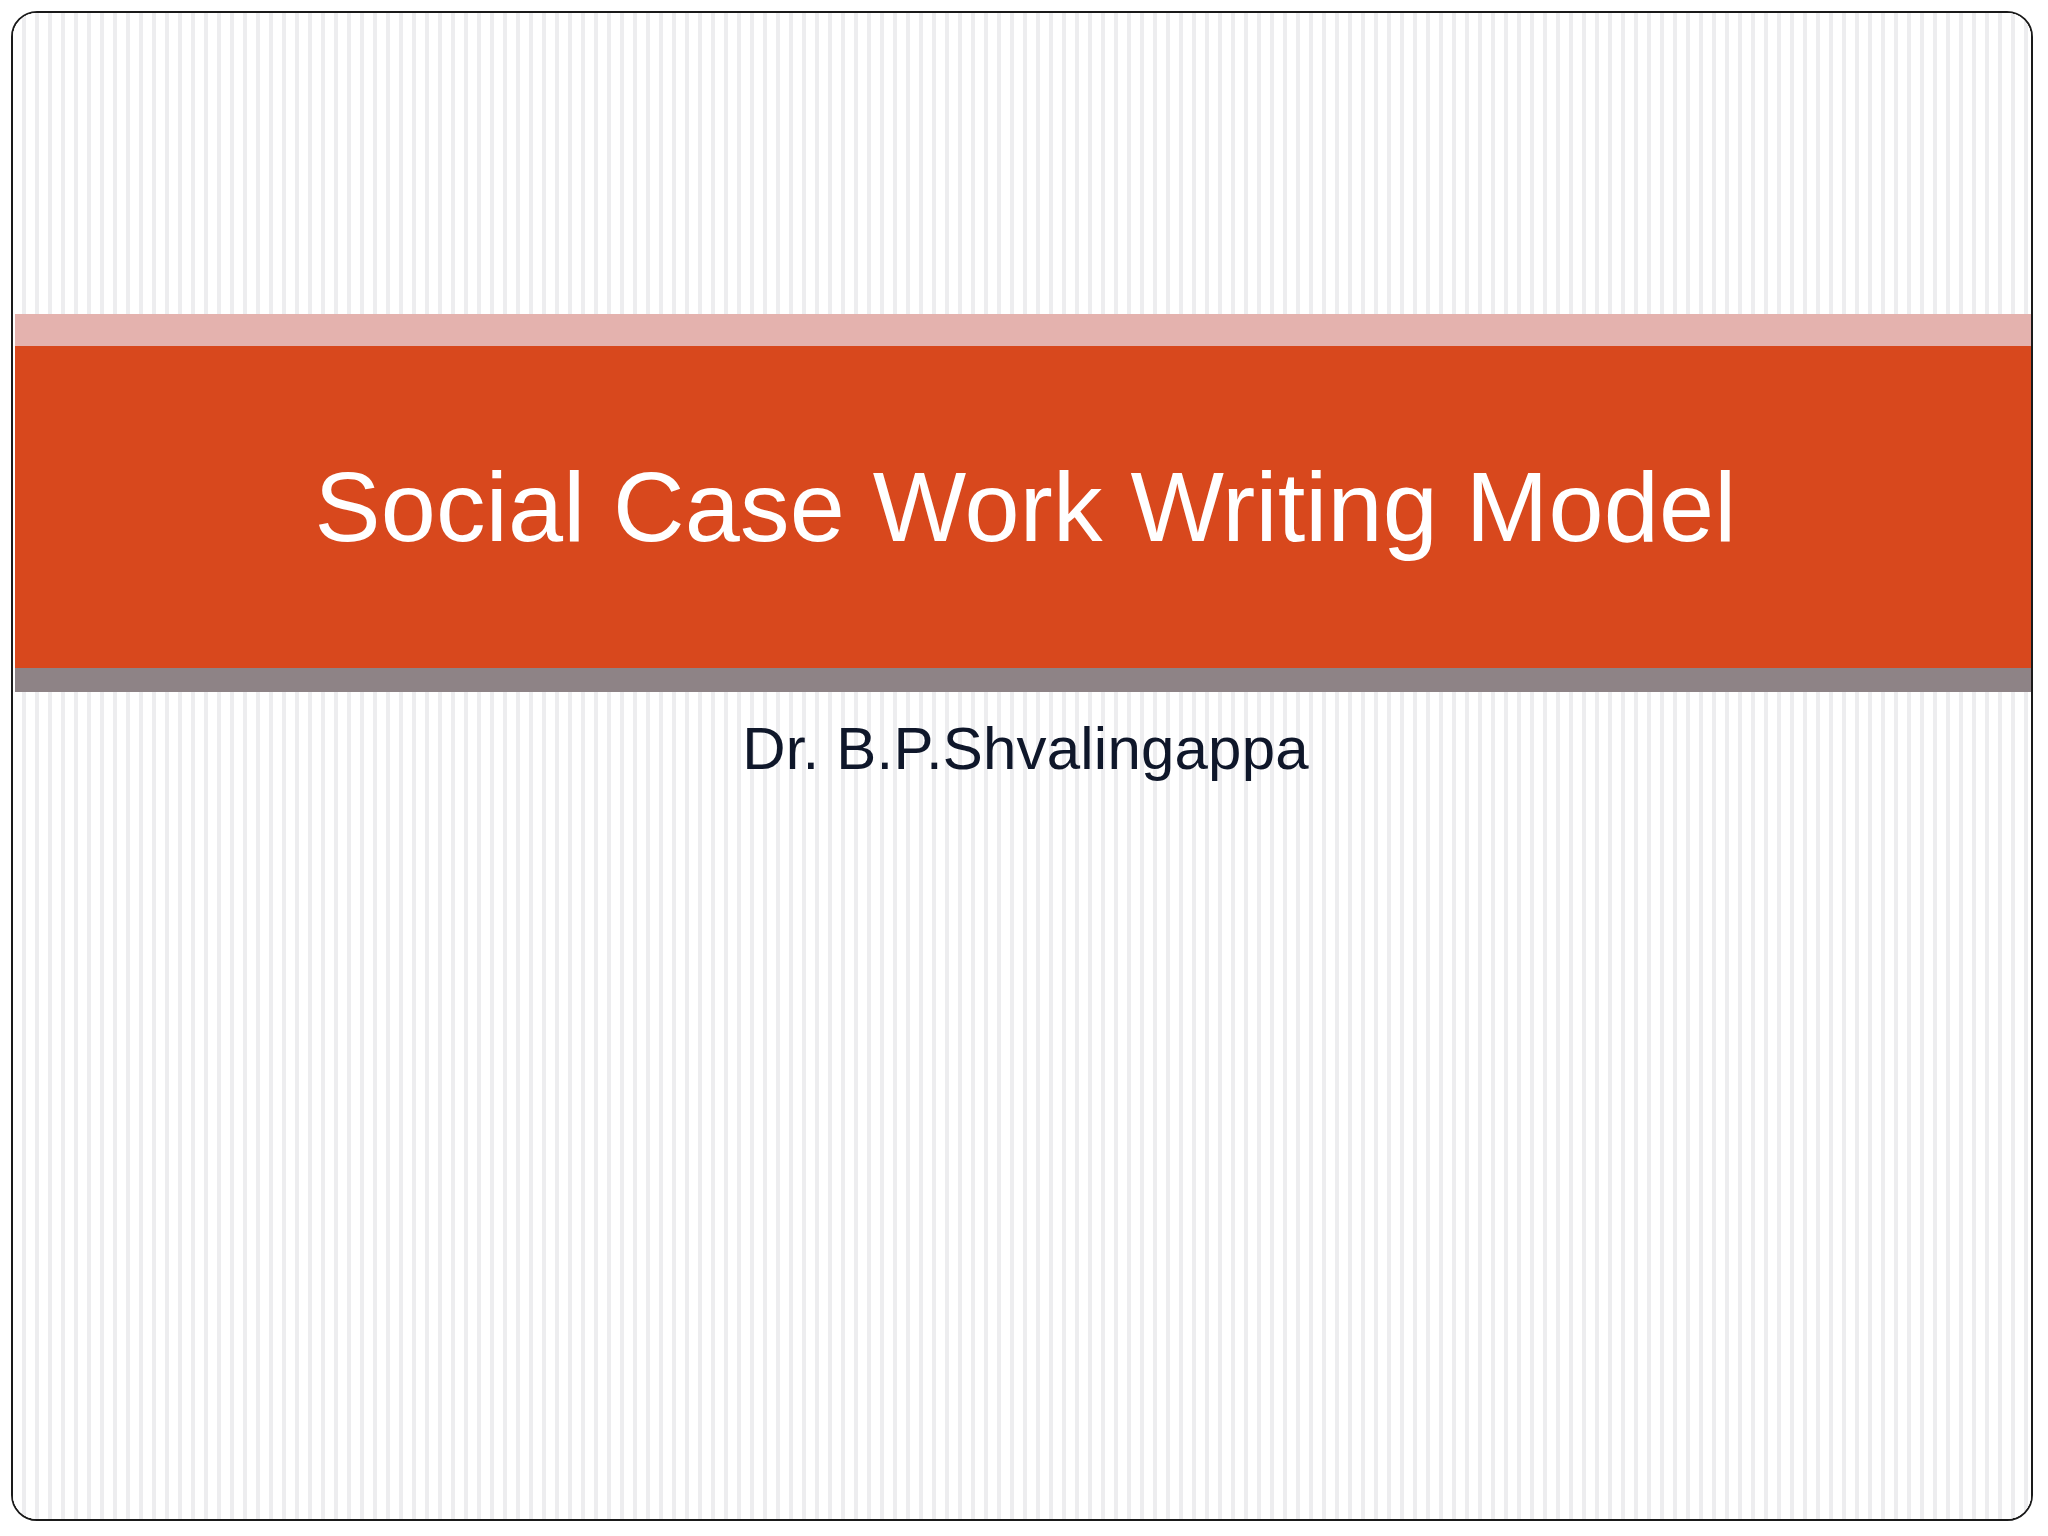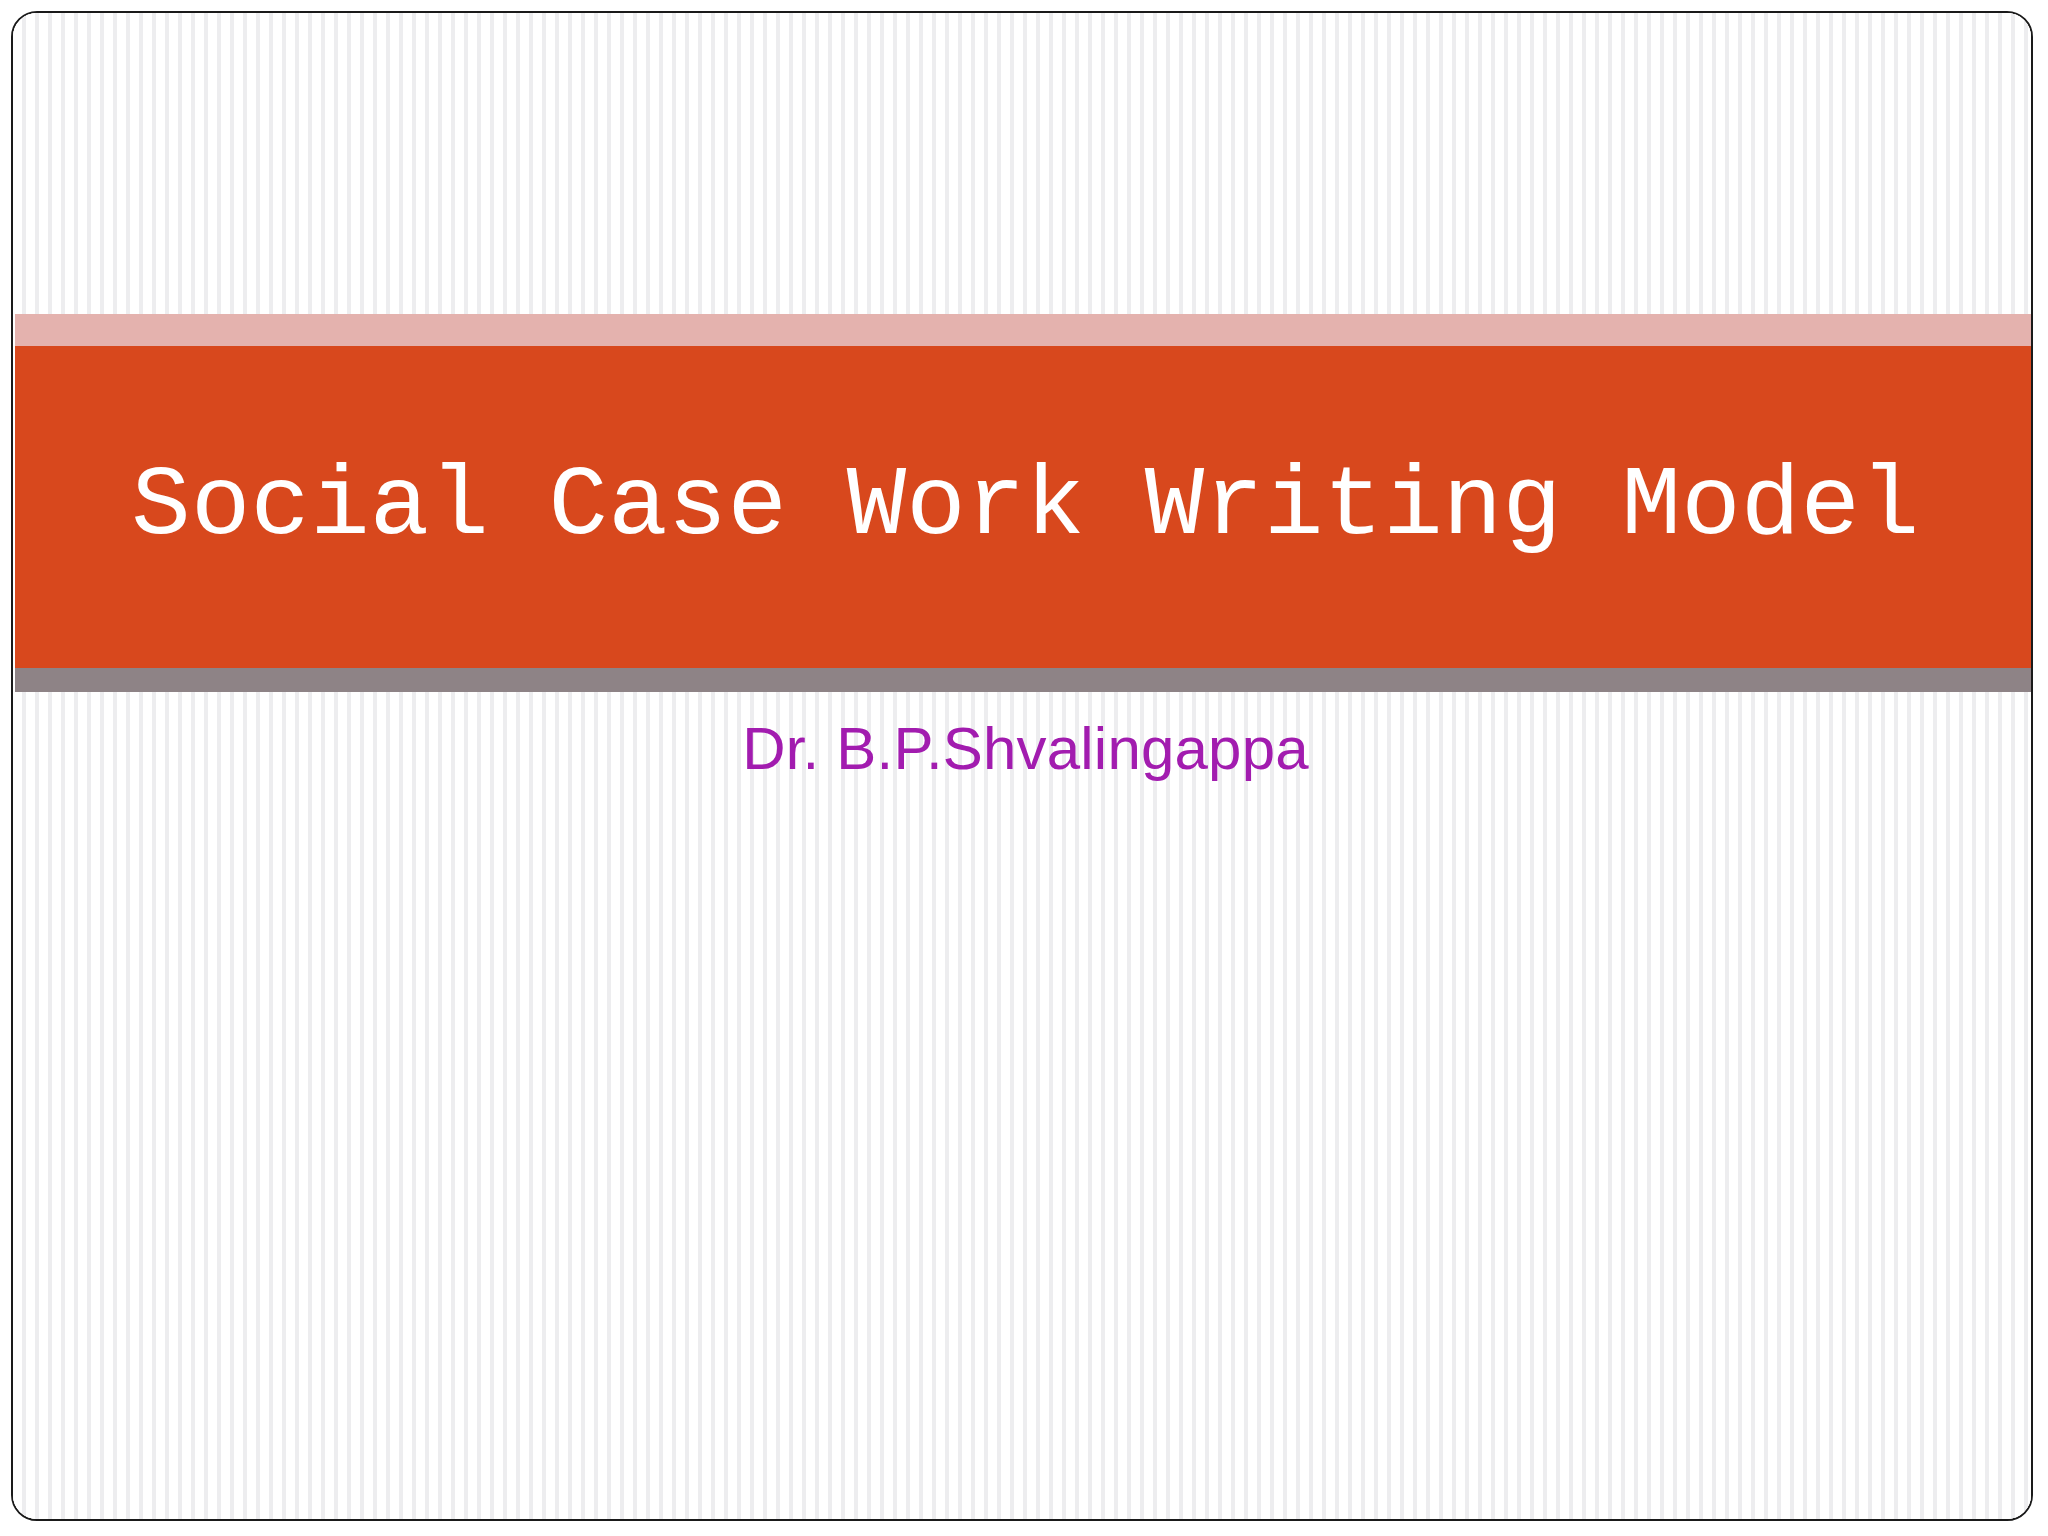--- a/index.html
+++ b/index.html
@@ -82,21 +82,21 @@
     top: 333px;
     width: 2021px;
     height: 322px;
     display: flex;
     align-items: center;
     justify-content: center;
   }
 
   .slide-title {
     margin: 0;
-    font-family: Liberation Mono, monospace;
+    font-family: Liberation Sans, sans-serif;
     font-weight: 400;
     font-size: 99px;
     line-height: 1.1;
     color: #ffffff;
     letter-spacing: 0.2px;
     text-align: center;
     white-space: nowrap;
   }
 
   
@@ -107,21 +107,21 @@
     width: 2021px;
     text-align: center;
   }
 
   .slide-subtitle {
     margin: 0;
     font-family: "Liberation Sans", sans-serif;
     font-weight: 400;
     font-size: 60px;
     line-height: 1.2;
-    color: #a21caf;
+    color: #0f172a;
     letter-spacing: 0.2px;
     white-space: nowrap;
   }
 </style>
 </head>
 <body>
 
 <div class="slide-root">
 
   <div class="slide-frame">

